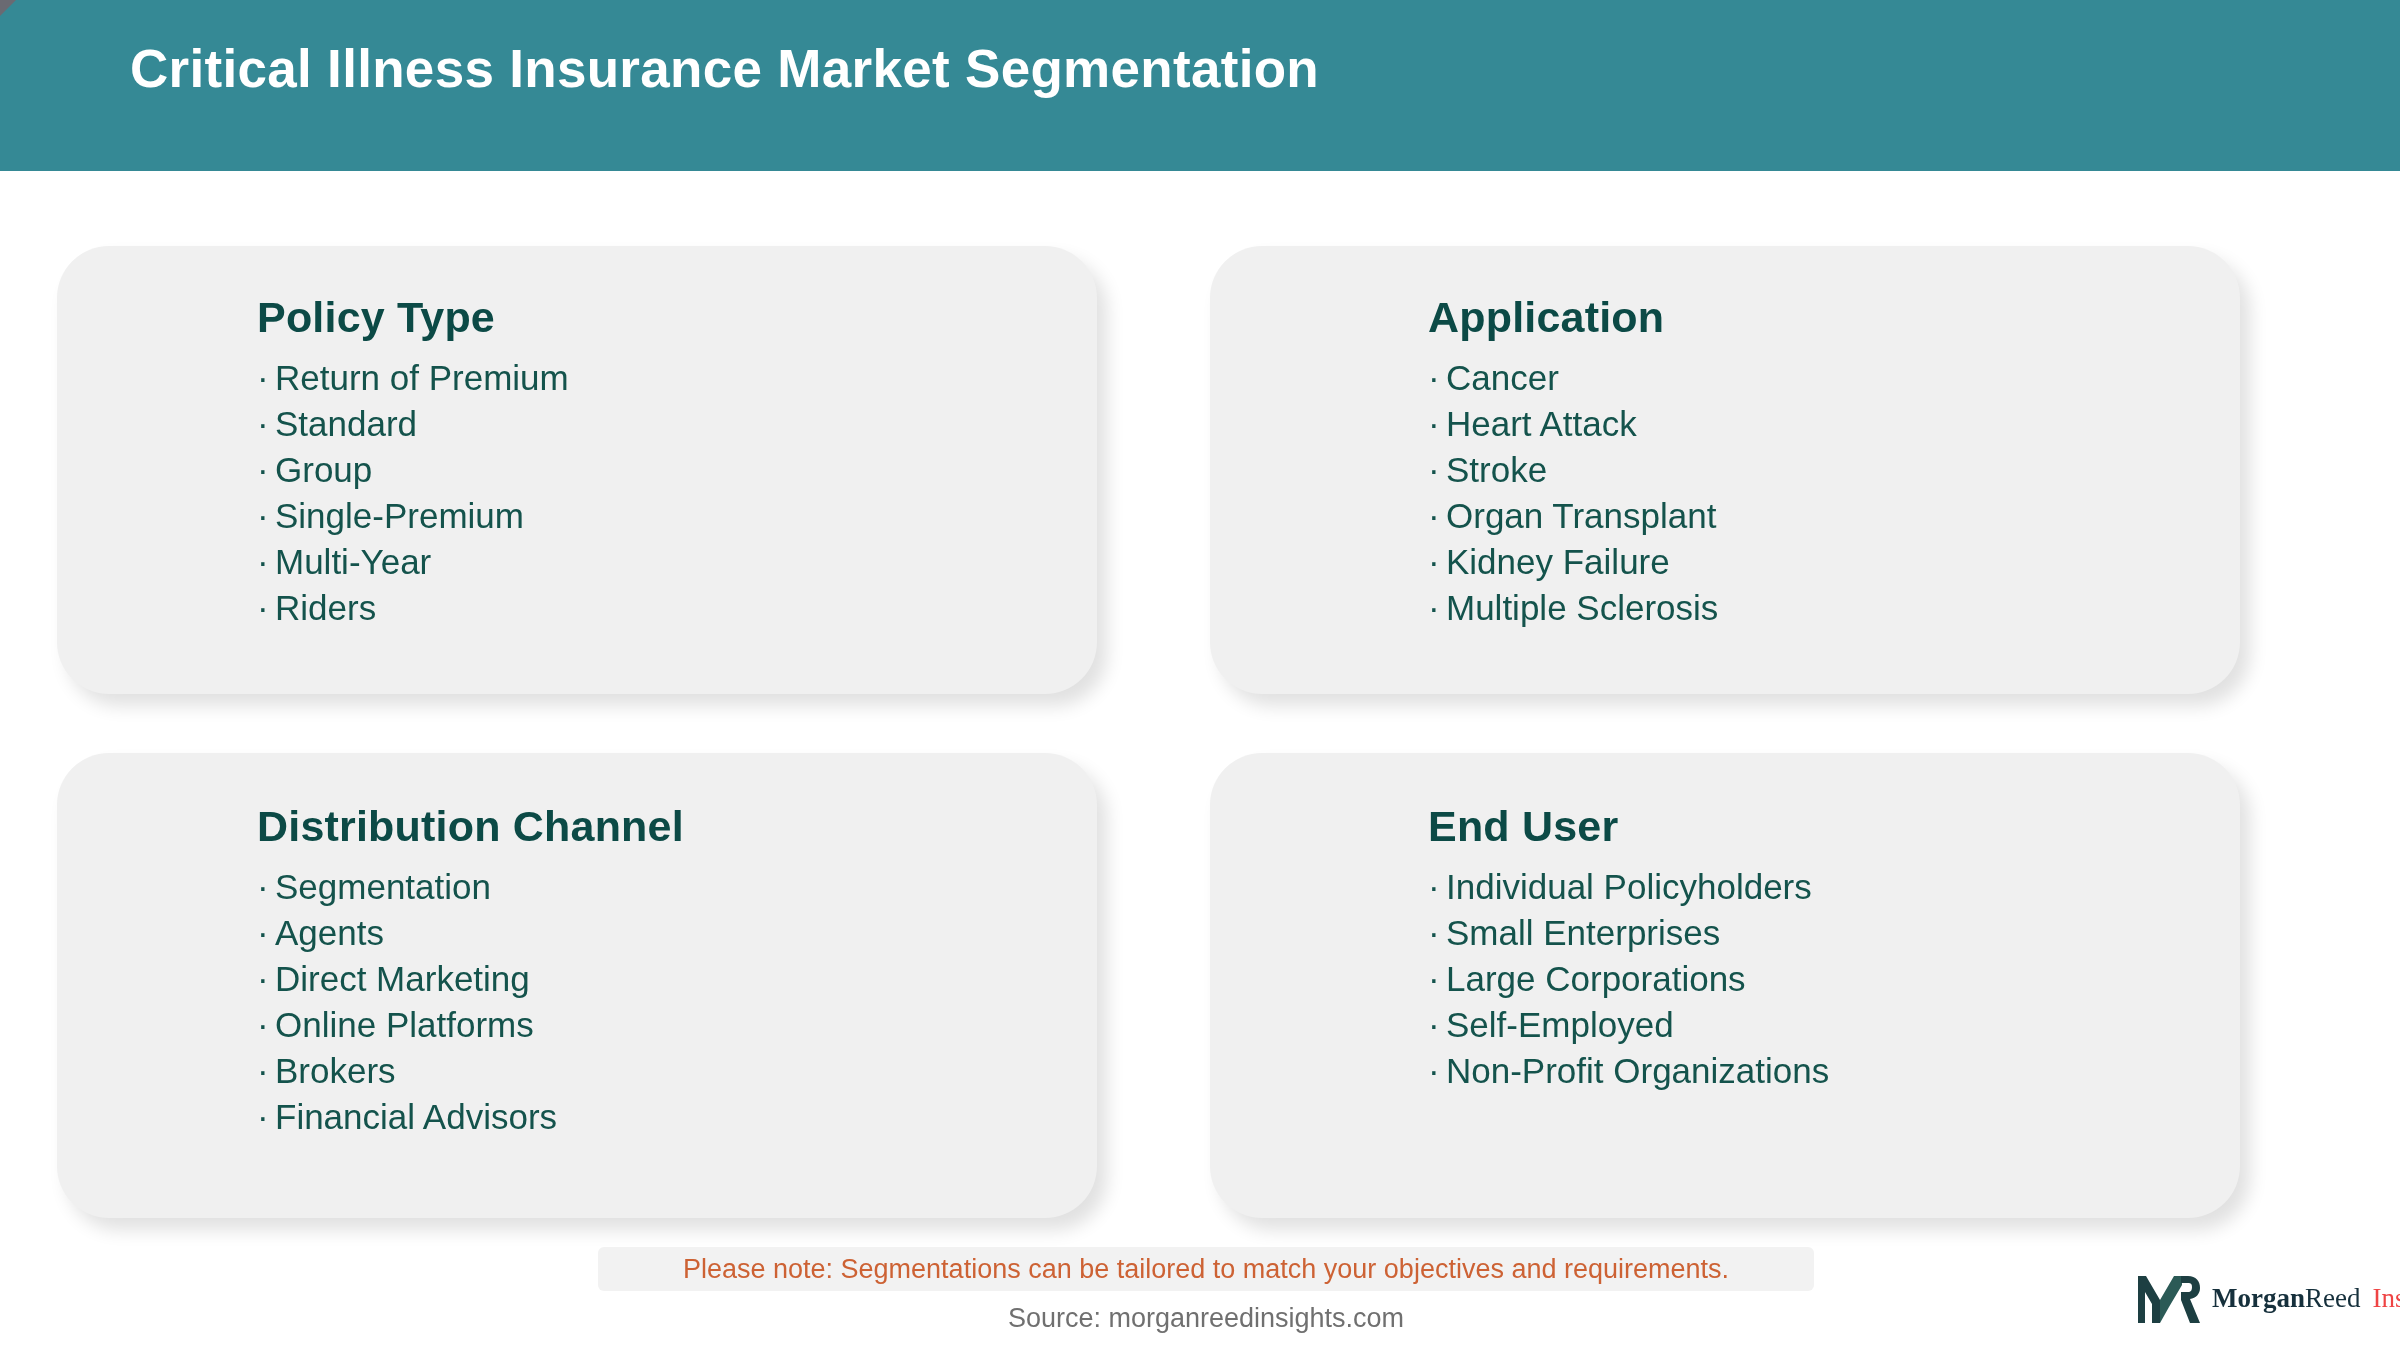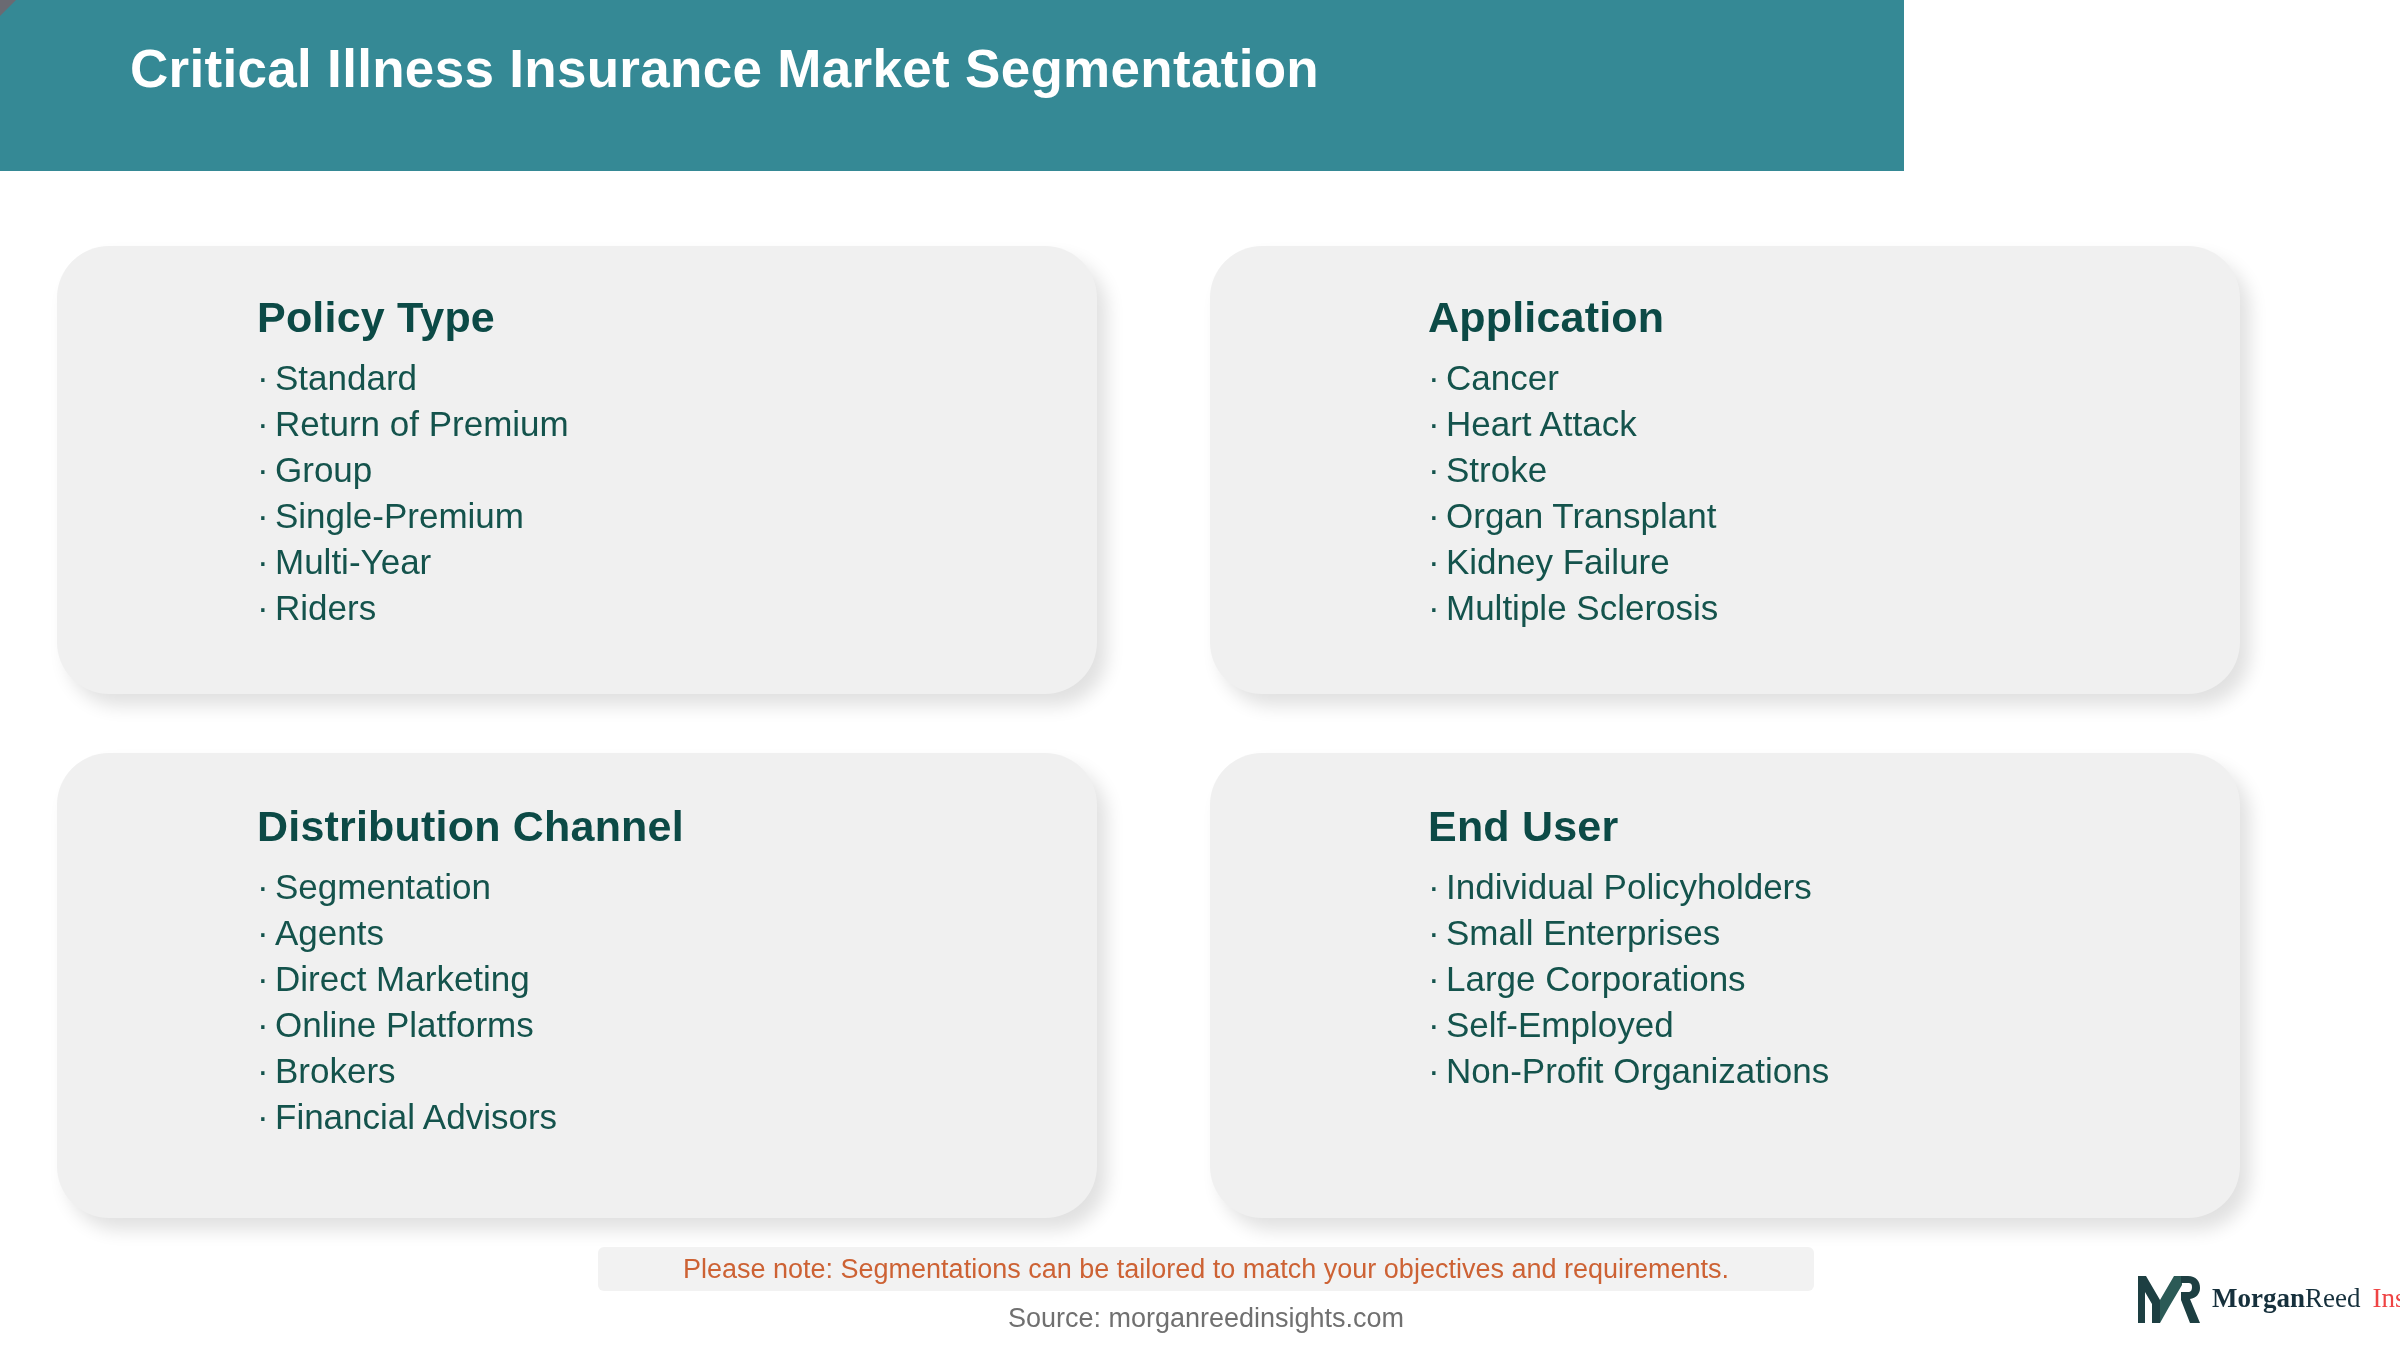--- a/index.html
+++ b/index.html
@@ -14,21 +14,21 @@
     overflow: hidden;
     font-family: "Liberation Sans", sans-serif;
     -webkit-font-smoothing: antialiased;
   }
 
   
   .header-banner {
     position: absolute;
     left: 0;
     top: 0;
-    width: 1904px;
+    width: 2400px;
     height: 171px;
     background: #358995;
   }
   .corner-notch {
     position: absolute;
     left: 0;
     top: 0;
     width: 0;
     height: 0;
     border-left: 16px solid #6a6a72;
@@ -183,22 +183,22 @@
   <div class="corner-notch"></div>
   <div class="header-title">Critical Illness Insurance Market Segmentation</div>
 </div>
 
 <div class="cards-area">
 
   <div class="card top-left">
     <div class="card-inner">
       <div class="card-title">Policy Type</div>
       <ul class="card-list">
+        <li><span class="bullet-dot">·</span><span>Return of Premium</span></li>
         <li><span class="bullet-dot">·</span><span>Standard</span></li>
-        <li><span class="bullet-dot">·</span><span>Return of Premium</span></li>
         <li><span class="bullet-dot">·</span><span>Group</span></li>
         <li><span class="bullet-dot">·</span><span>Single-Premium</span></li>
         <li><span class="bullet-dot">·</span><span>Multi-Year</span></li>
         <li><span class="bullet-dot">·</span><span>Riders</span></li>
       </ul>
     </div>
   </div>
 
   <div class="card top-right">
     <div class="card-inner">

